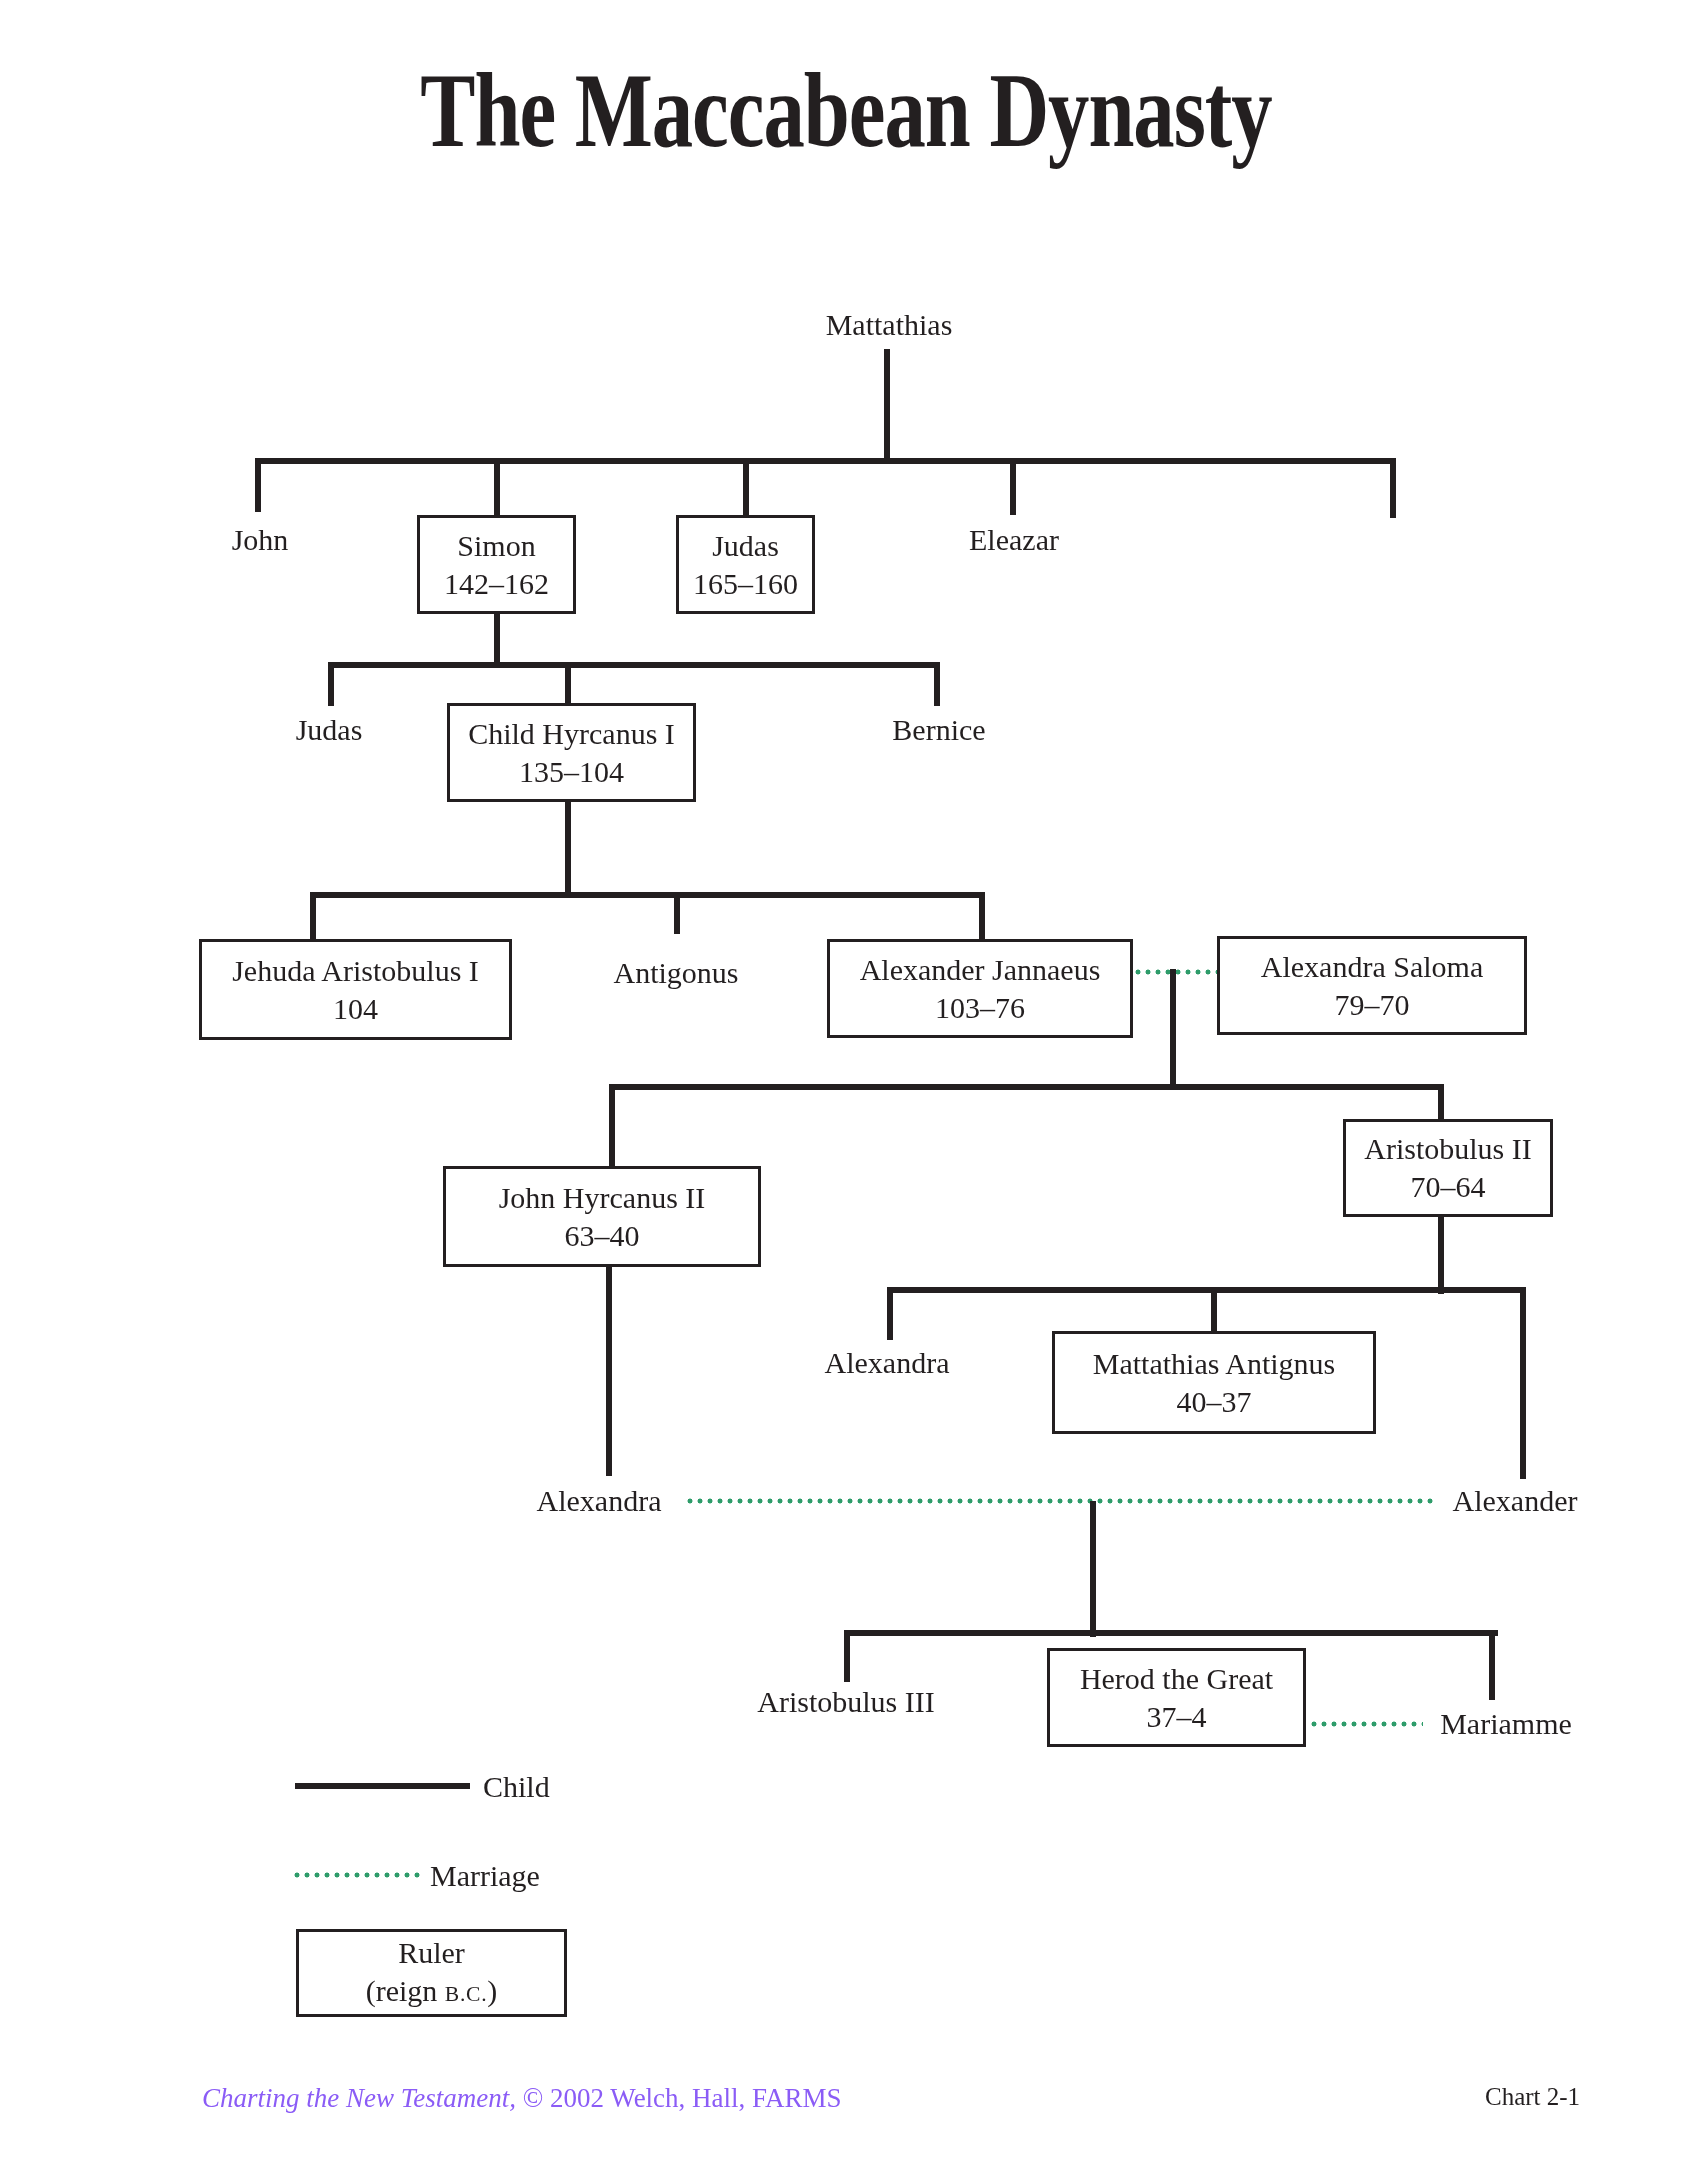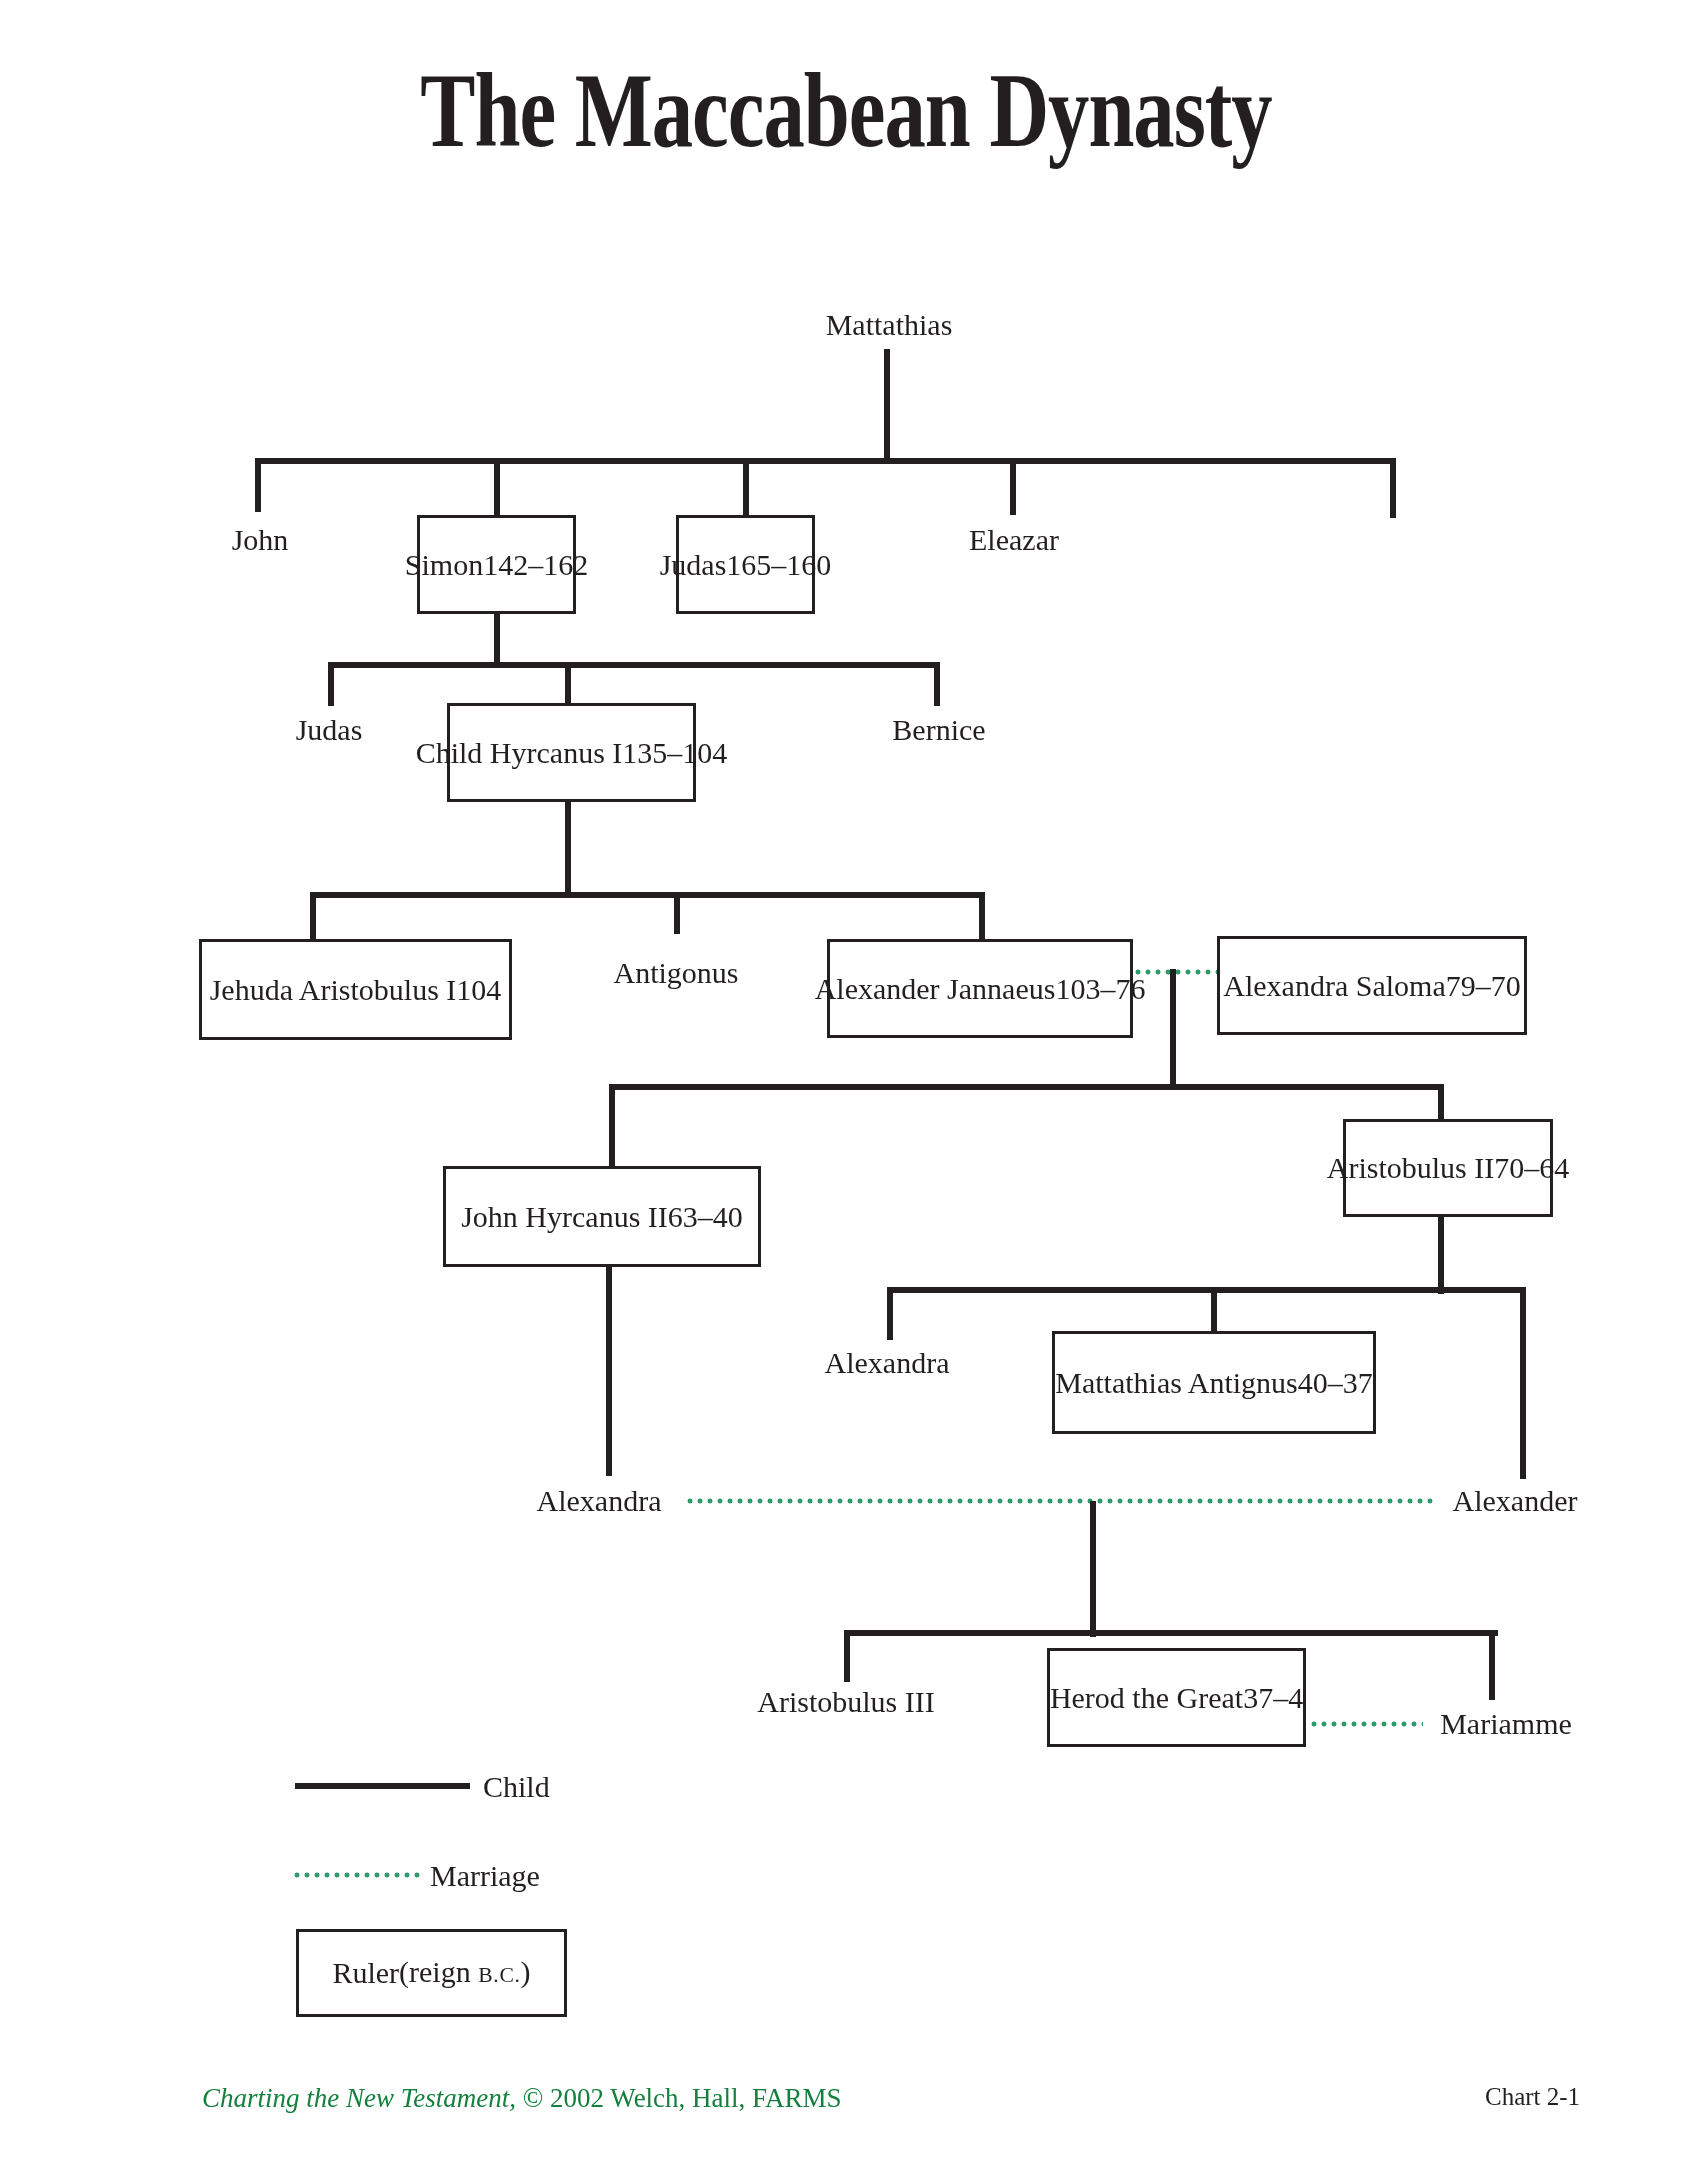--- a/index.html
+++ b/index.html
@@ -4,29 +4,29 @@
 <style>
   html,body{margin:0;padding:0;background:#ffffff;}
   #page{position:relative;width:1687px;height:2183px;background:#ffffff;
         font-family:"Liberation Serif",serif;color:#231f20;overflow:hidden;}
   .ln{position:absolute;background:#231f20;}
   .dot{position:absolute;height:6px;
        background:radial-gradient(circle,#2e9c6a 40%,rgba(0,0,0,0) 46%) left center/10px 6px repeat-x;}
   .person{position:absolute;transform:translateX(-50%);font-size:30px;line-height:37px;
           white-space:nowrap;text-align:center;}
   .rbox{position:absolute;box-sizing:border-box;border:3.3px solid #231f20;background:#ffffff;
-        display:flex;flex-direction:row;align-items:center;justify-content:center;text-align:center;}
+        display:flex;flex-direction:column;align-items:center;justify-content:center;text-align:center;}
   .rbox .nm,.rbox .rg{font-size:30px;line-height:38px;white-space:nowrap;}
   .title{position:absolute;left:846px;top:50px;transform:translateX(-50%) scaleX(.78);
          transform-origin:center top;font-size:106px;font-weight:bold;letter-spacing:-1.3px;
          white-space:nowrap;}
   .legend-label{position:absolute;font-size:30px;line-height:37px;white-space:nowrap;}
   .sc{font-size:.72em;letter-spacing:0.7px;}
   .footer-left{position:absolute;left:202px;top:2082px;font-size:27px;line-height:33px;
-               color:#15803d;white-space:nowrap;}
+               color:#8b5cf6;white-space:nowrap;}
   .footer-left .it{font-style:italic;}
   .footer-right{position:absolute;left:1485px;top:2080px;font-size:25px;line-height:34px;
                 white-space:nowrap;text-align:center;}
 </style>
 </head>
 <body>
 
 <div id="page">
 
   <div class="title">The Maccabean Dynasty</div>

